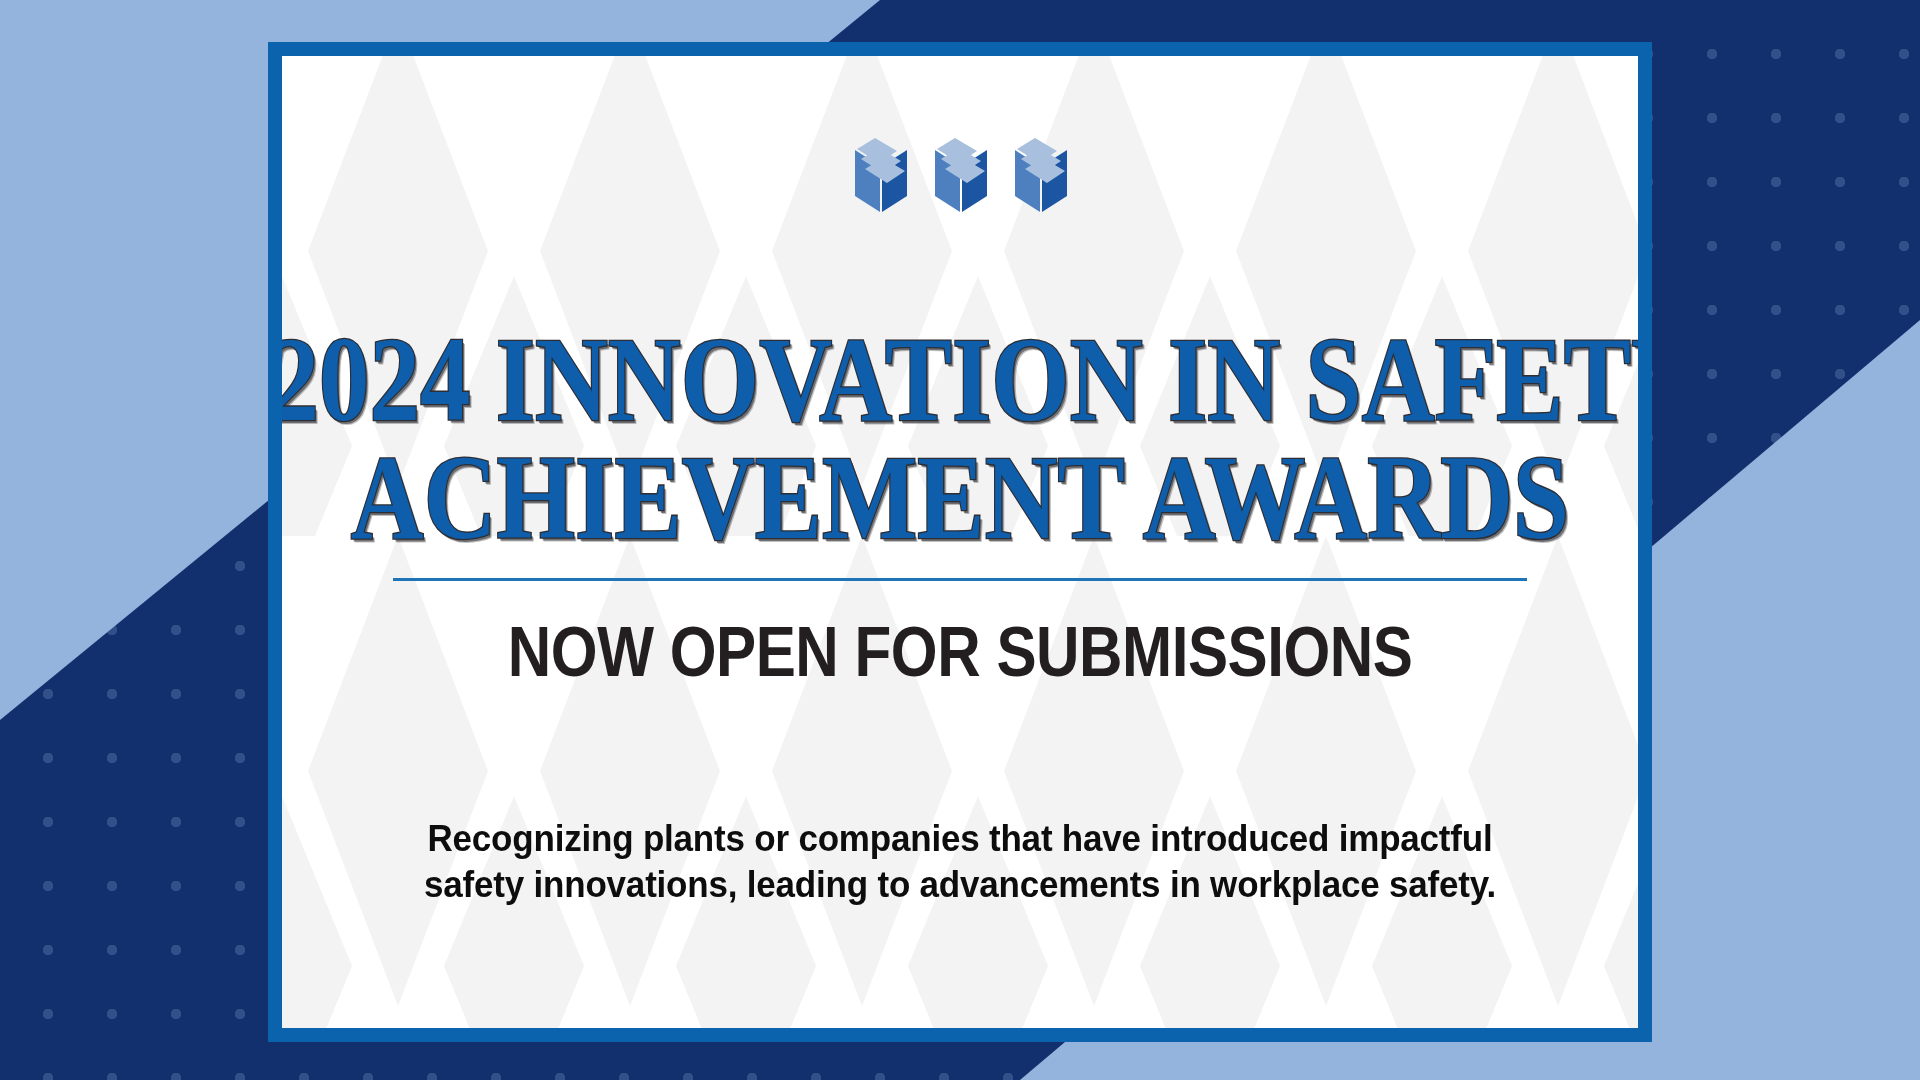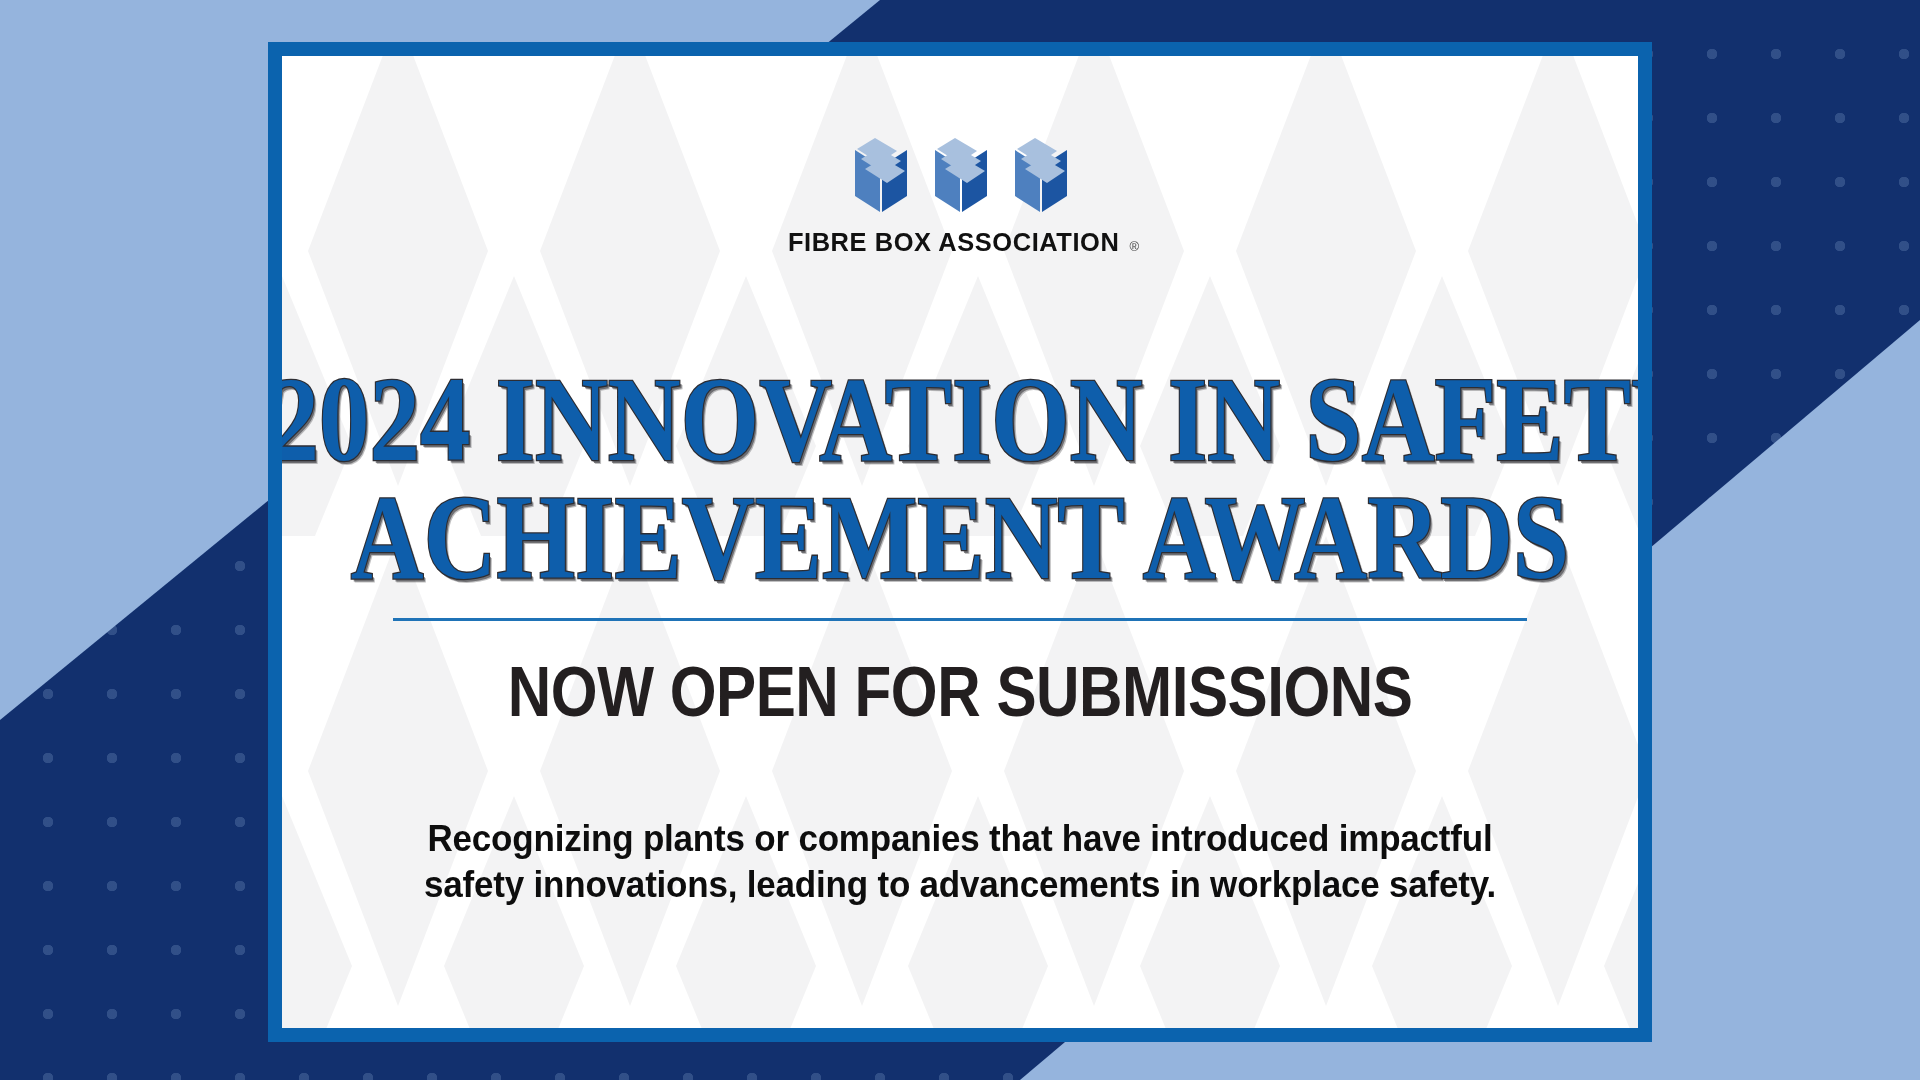--- a/index.html
+++ b/index.html
@@ -236,24 +236,20 @@
 
               <g transform="translate(164,0)">
                 <polygon points="36,28 36,74 11,58 11,12" fill="#4e80bf"></polygon>
                 <polygon points="38,28 38,74 63,58 63,12" fill="#1c55a2"></polygon>
                 <polygon points="13,11 31,0 53,13 35,25" fill="#a8c0de"></polygon>
                 <polygon points="17,21 35,10 57,23 39,35" fill="#a8c0de"></polygon>
                 <polygon points="21,31 39,20 61,33 43,45" fill="#a8c0de"></polygon>
               </g>
             </g>
           </svg>
-          <div class="logo-wordmark">
-            <span class="wm-text">FIBRE BOX ASSOCIATION</span>
-            <span class="wm-reg">®</span>
-          </div>
         </div>
 
         <div class="headline">
           <div class="headline-line">2024 INNOVATION IN SAFETY</div>
           <div class="headline-line">ACHIEVEMENT AWARDS</div>
         </div>
 
         <div class="divider"></div>
 
         <div class="subtitle">NOW OPEN FOR SUBMISSIONS</div>

